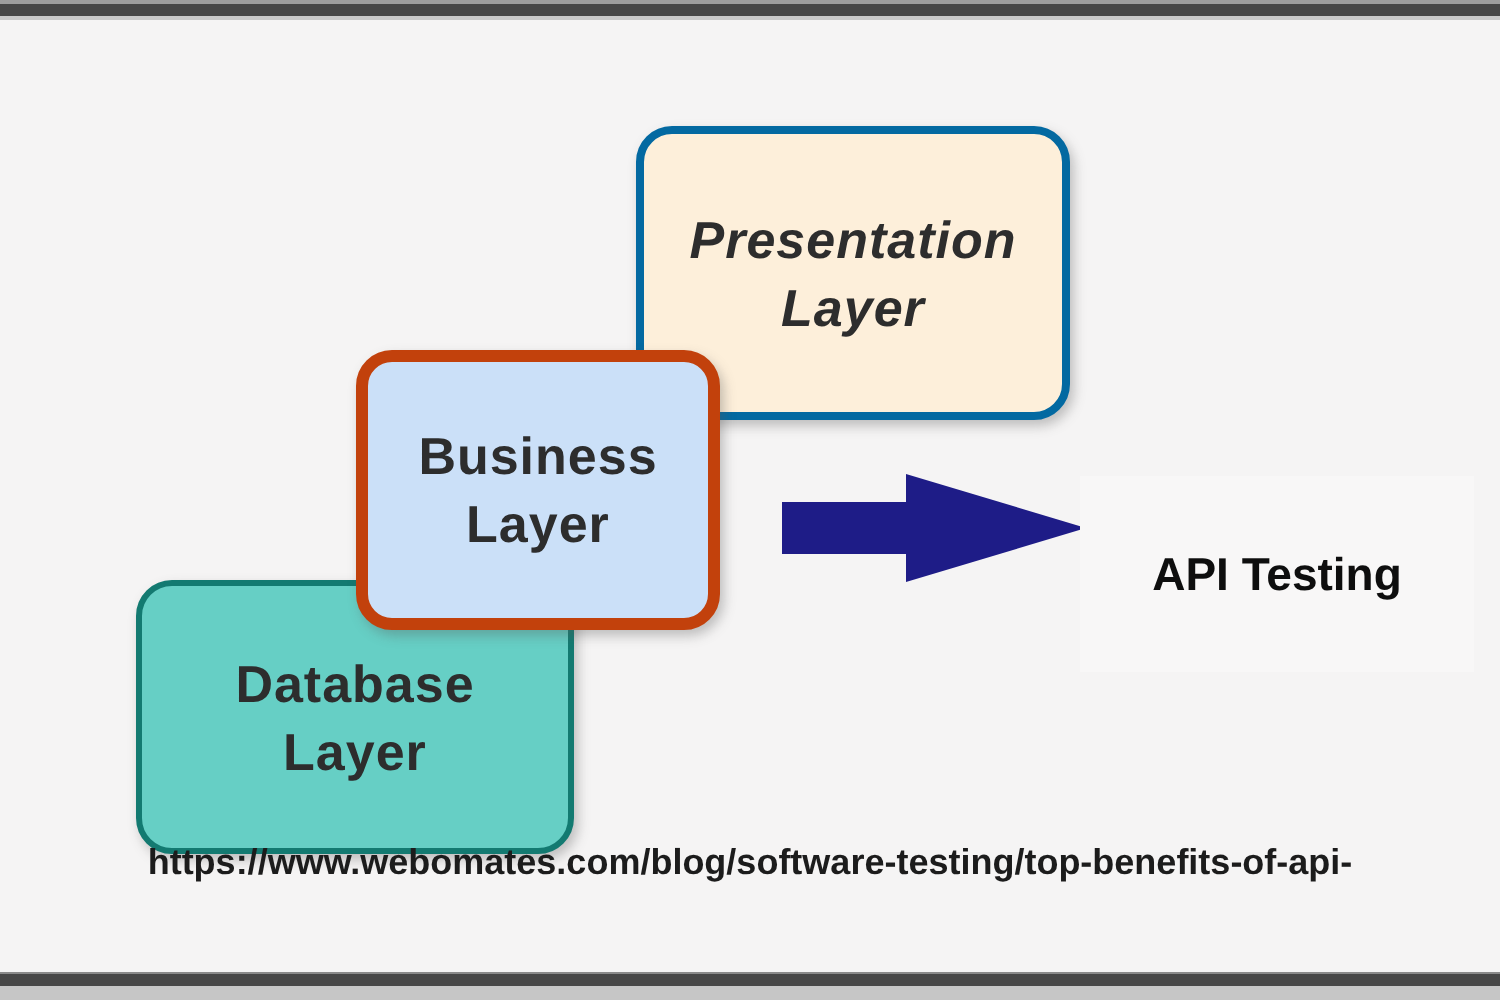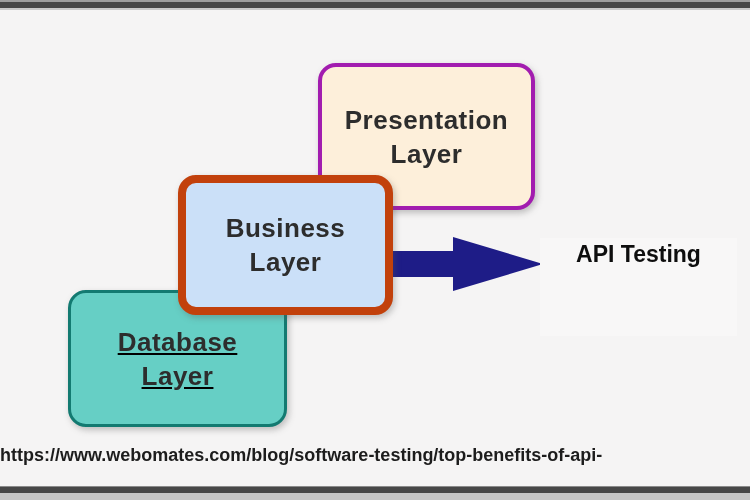--- a/index.html
+++ b/index.html
@@ -51,65 +51,67 @@
     font-size: 26px;
     line-height: 34px;
     font-weight: bold;
     color: #2d2d2d;
     letter-spacing: 0.5px;
   }
   .box-presentation {
     left: 318px; top: 63px;
     width: 217px; height: 147px;
     background: #fdefda;
-    border: 4px solid #a21caf;
+    border: 4px solid #0369a1;
     z-index: 1;
+    font-style: italic;
   }
   .box-business {
     left: 178px; top: 175px;
-    width: 215px; height: 140px;
+    width: 182px; height: 140px;
     background: #cbe0f8;
-    border: 8px solid #c2410c;
+    border: 6px solid #c2410c;
     z-index: 2;
   }
   .box-database {
     left: 68px; top: 290px;
     width: 219px; height: 137px;
     background: #66cfc5;
     border: 3px solid #137a71;
     z-index: 1;
-    text-decoration: underline;
   }
   .flow-arrow {
     position: absolute;
     left: 391px; top: 234px;
     width: 155px; height: 60px;
     z-index: 1;
   }
   .api-panel {
     position: absolute;
     left: 540px; top: 238px;
     width: 197px; height: 98px;
     background: #f8f7f7;
     display: flex;
     flex-direction: column;
     align-items: center;
+    justify-content: center;
     text-align: center;
     z-index: 1;
   }
   .api-panel .api-line {
     font-size: 23px;
     line-height: 33px;
     font-weight: bold;
     color: #0e0e0e;
   }
   .source-url {
     position: absolute;
-    left: 0; top: 444px;
+    left: 0; top: 420px;
     width: 750px;
+    text-align: center;
     z-index: 4;
   }
   .source-url .url-line {
     font-size: 18px;
     line-height: 22px;
     font-weight: bold;
     color: #1c1c1c;
   }
 </style>
 </head>

